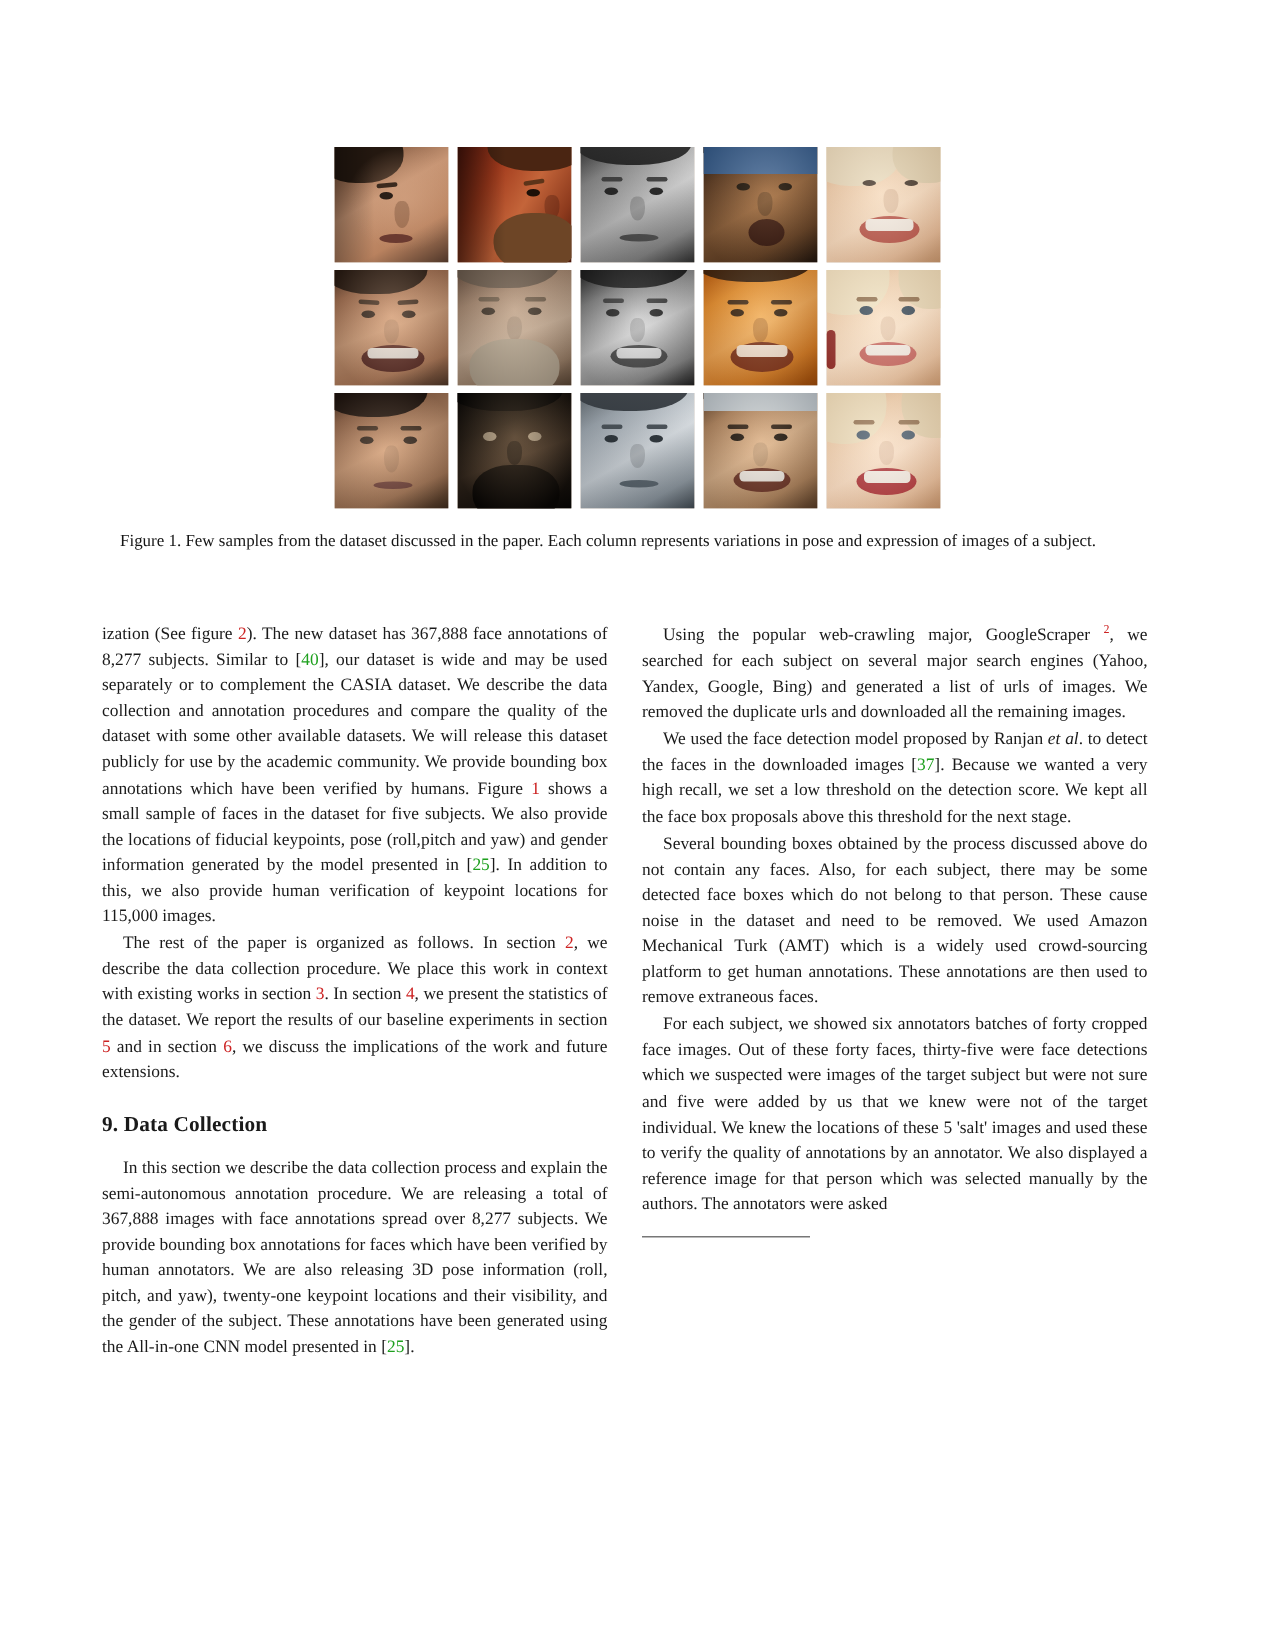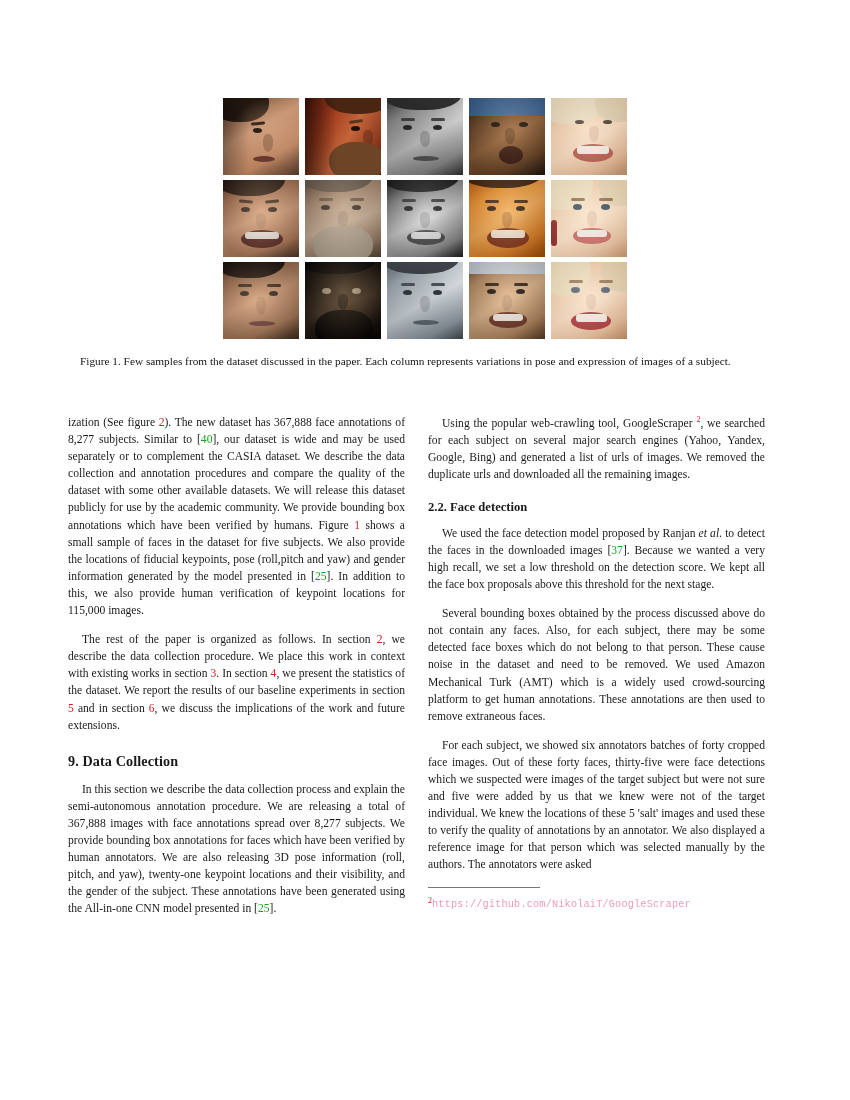--- a/index.html
+++ b/index.html
@@ -108,21 +108,21 @@
     line-height: 1.475;
     text-align: justify;
     -webkit-hyphens: none;
     hyphens: none;
   }
   .col p {
     margin: 0 0 0 0;
     text-indent: 14px;
   }
   .col p.nofirst { text-indent: 0; }
-  .col p + p { margin-top: 12px; }
+  .col p + p { margin-top: 1px; }
 
   h2.sec {
     font-family: "Liberation Serif", "DejaVu Serif", serif;
     font-weight: bold;
     font-size: 14.2px;
     margin: 17px 0 9px 0;
     text-indent: 0;
     letter-spacing: 0.1px;
   }
   h3.subsec {
@@ -375,32 +375,30 @@
 
       <h2 class="sec">9. Data Collection</h2>
 
       <p><span>In this section we describe the data collection process and explain the semi-autonomous annotation procedure. We are releasing a total of 367,888 images with face annotations spread over 8,277 subjects. We provide bounding box annotations for faces which have been verified by human annotators. We are also releasing 3D pose information (roll, pitch, and yaw), twenty-one keypoint locations and their visibility, and the gender of the subject. These annotations have been generated using the All-in-one CNN model presented in [</span><span class="ref">25</span><span>].</span></p>
 
     </div>
 
     <div class="col">
 
 
-      <p class="nofirst" style="text-indent:14px"><span>Using the popular web-crawling tool, GoogleScraper </span><sup class="fnmark">2</sup><span>, we searched for each subject on several major search engines (Yahoo, Yandex, Google, Bing) and generated a list of urls of images. We removed the duplicate urls and downloaded all the remaining images.</span></p>
-
-      <h3 class="subsec spaced">2.2. Face detection</h3>
+      <p class="nofirst" style="text-indent:14px"><span>Using the popular web-crawling major, GoogleScraper </span><sup class="fnmark">2</sup><span>, we searched for each subject on several major search engines (Yahoo, Yandex, Google, Bing) and generated a list of urls of images. We removed the duplicate urls and downloaded all the remaining images.</span></p>
+
 
       <p><span>We used the face detection model proposed by Ranjan </span><span class="ital">et al</span><span>. to detect the faces in the downloaded images [</span><span class="ref">37</span><span>]. Because we wanted a very high recall, we set a low threshold on the detection score. We kept all the face box proposals above this threshold for the next stage.</span></p>
 
 
       <p>Several bounding boxes obtained by the process discussed above do not contain any faces. Also, for each subject, there may be some detected face boxes which do not belong to that person. These cause noise in the dataset and need to be removed. We used Amazon Mechanical Turk (AMT) which is a widely used crowd-sourcing platform to get human annotations. These annotations are then used to remove extraneous faces.</p>
 
       <p>For each subject, we showed six annotators batches of forty cropped face images. Out of these forty faces, thirty-five were face detections which we suspected were images of the target subject but were not sure and five were added by us that we knew were not of the target individual. We knew the locations of these 5 'salt' images and used these to verify the quality of annotations by an annotator. We also displayed a reference image for that person which was selected manually by the authors. The annotators were asked</p>
 
       <div class="footnote">
         <div class="rule"></div>
-        <div><span class="fnum">2</span><span class="url">https://github.com/NikolaiT/GoogleScraper</span></div>
       </div>
 
     </div>
   </div>
 
 </div>
 
 </body></html>

